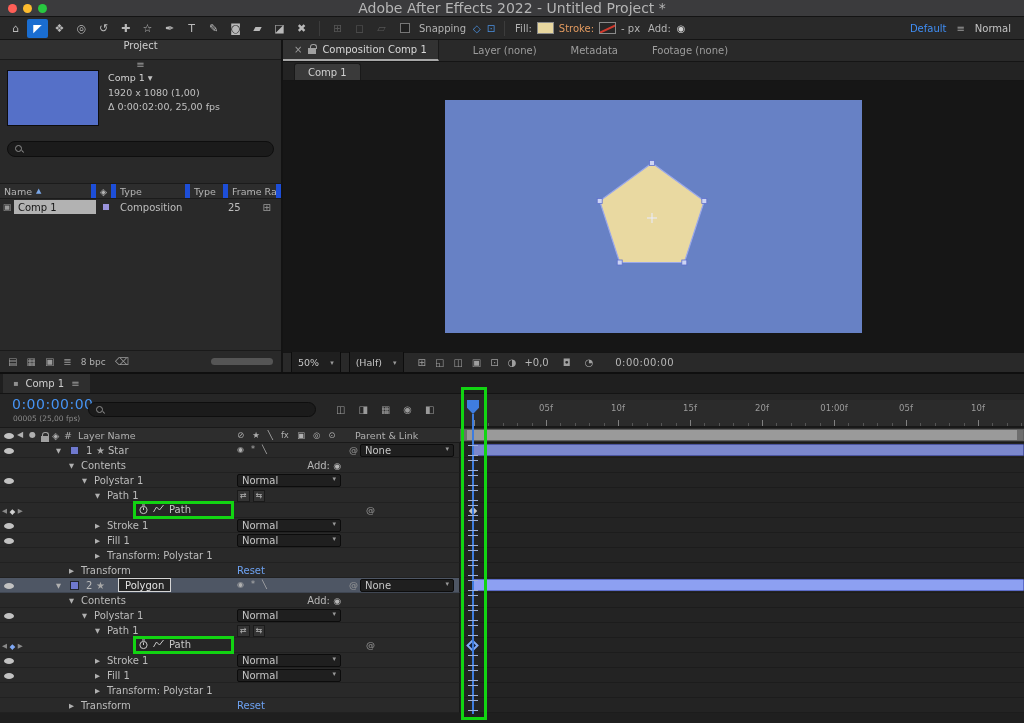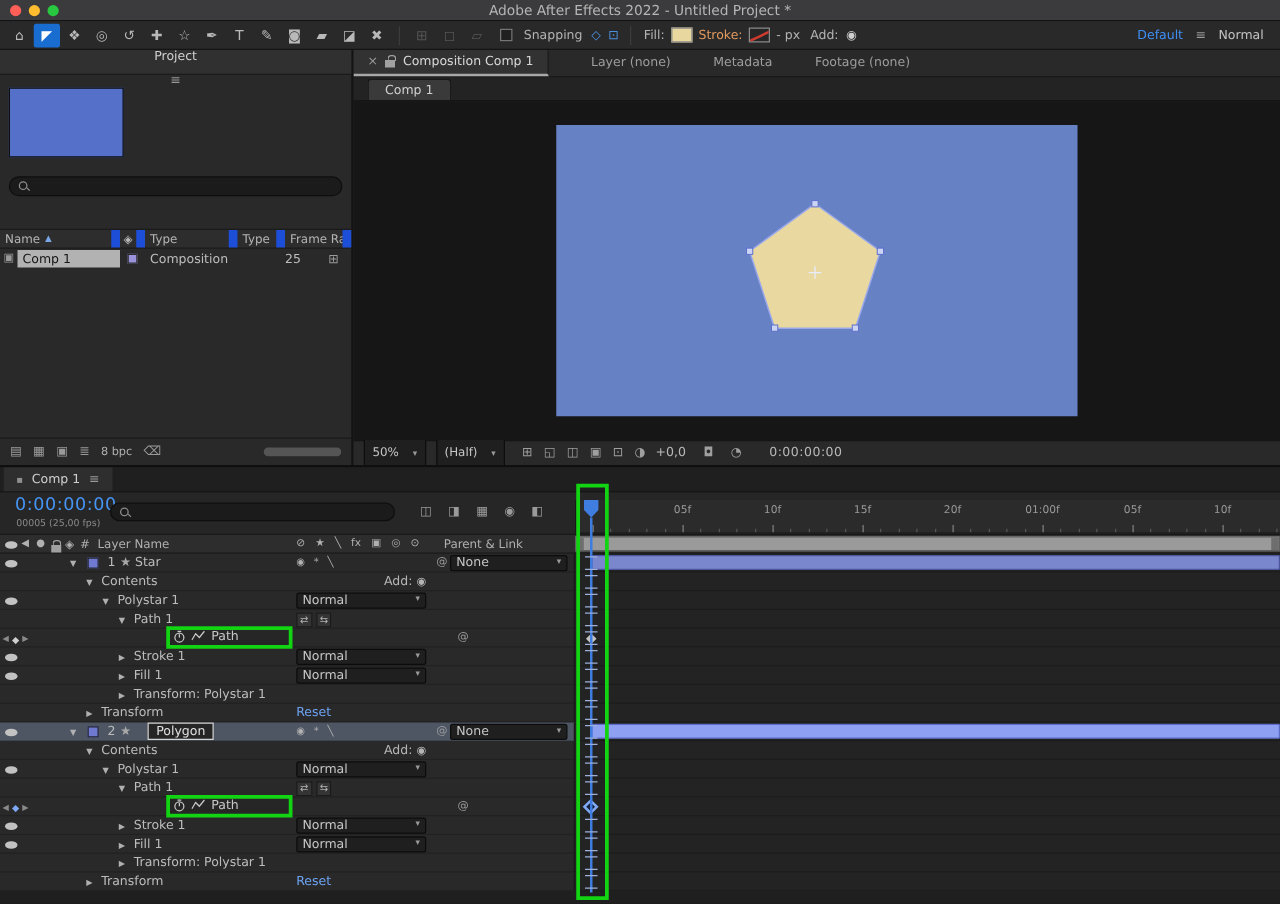--- a/index.html
+++ b/index.html
@@ -5,21 +5,21 @@
   * { box-sizing: border-box; margin: 0; padding: 0; }
   html,body { background:#000; }
   .app{
     width:1024px;height:723px;position:relative;overflow:hidden;
     background:#282828;color:#c4c4c4;
     font-family:"DejaVu Sans",sans-serif;font-size:10px;
   }
   
   .titlebar{height:17px;background:#3b3b3d;border-bottom:1px solid #141414;
     display:flex;align-items:center;justify-content:center;position:relative;}
-  .wtitle{font-size:11px;color:#b5b5b5;}
+  .wtitle{font-size:14px;color:#b5b5b5;}
   .lights{position:absolute;left:8px;top:4px;display:flex;gap:6px;}
   .light{width:9px;height:9px;border-radius:50%;}
   .l-close{background:#ff5f57}.l-min{background:#febc2e}.l-zoom{background:#28c840}
   
   .toolbar{height:23px;background:#292929;border-bottom:1px solid #141414;
     display:flex;align-items:center;padding:0 5px;gap:2px;}
   .tools,.tb-dim{display:flex;gap:1px;align-items:center;}
   .tool{width:21px;height:19px;display:flex;align-items:center;justify-content:center;
     color:#b9b9b9;font-size:11px;border-radius:2px;}
   .tool.active{background:#1a6dd0;color:#fff;}
@@ -45,21 +45,21 @@
   .thumb{width:92px;height:56px;background:#5570c8;border:1px solid #0d0d0d;}
   .pinfo{font-size:9.5px;line-height:1.55;color:#c0c0c0;padding-top:1px;}
   .pinfo .pname{color:#d2d2d2;}
   .pillsearch{background:#1b1b1b;border:1px solid #0e0e0e;border-radius:8px;display:flex;align-items:center;padding:0 6px;gap:5px;}
   .proj-search{height:16px;margin:15px 7px 0 7px;}
   .mag{position:relative;width:10px;height:10px;display:inline-block;flex:0 0 10px;}
   .mag::before{content:"";position:absolute;left:1px;top:1px;width:5px;height:5px;border:1.3px solid #8d8d8d;border-radius:50%;}
   .mag::after{content:"";position:absolute;left:7.2px;top:7.2px;width:3.4px;height:1.4px;background:#8d8d8d;transform:rotate(45deg);}
   .pt-head{display:flex;align-items:center;height:16px;margin-top:26px;background:#2d2d2d;
     border-top:1px solid #1b1b1b;border-bottom:1px solid #1b1b1b;font-size:9.5px;color:#b5b5b5;}
-  .pt-head .cell{border-right:7px solid #1d4ed8;height:100%;display:flex;align-items:center;padding:0 4px;text-align:right;}
+  .pt-head .cell{border-right:5px solid #1d4ed8;height:100%;display:flex;align-items:center;padding:0 4px;text-align:right;}
   .c-name{width:96px;padding-left:8px;gap:4px;}
   .c-tag{width:20px;justify-content:center;}
   .c-type{width:74px;}
   .c-size{width:38px;}
   .c-frame{flex:1;overflow:hidden;white-space:nowrap;border-right:none;}
   .sort-ic{color:#7aa7e8;font-size:7px;}
   .pt-row{display:flex;align-items:center;height:16px;font-size:10px;}
   .row-ic{width:14px;text-align:center;color:#9a9a9a;font-size:9px;}
   .pr-name{background:#b2b2b2;color:#161616;height:14px;display:flex;align-items:center;padding:0 18px 0 4px;width:82px;}
   .pr-chip{width:8px;height:8px;background:#9a93dc;border:1px solid #2a2a2a;margin:0 6px;}
@@ -214,20 +214,28 @@
 
   <div class="main">
 
     <div class="project">
       <div class="proj-head">
         <span>Project</span>
         <span class="menu-ic">≡</span>
       </div>
       <div class="preview">
         <div class="thumb"></div>
+        <div class="pinfo">
+          <div>
+            <span class="pname">Comp 1</span>
+            <span>▾</span>
+          </div>
+          <div>1920 x 1080 (1,00)</div>
+          <div>Δ 0:00:02:00, 25,00 fps</div>
+        </div>
       </div>
       <div class="pillsearch proj-search">
         <span class="mag"></span>
       </div>
       <div class="pt-head">
         <div class="cell c-name">
           <span>Name</span>
           <span class="sort-ic">▲</span>
         </div>
         <div class="cell c-tag">

